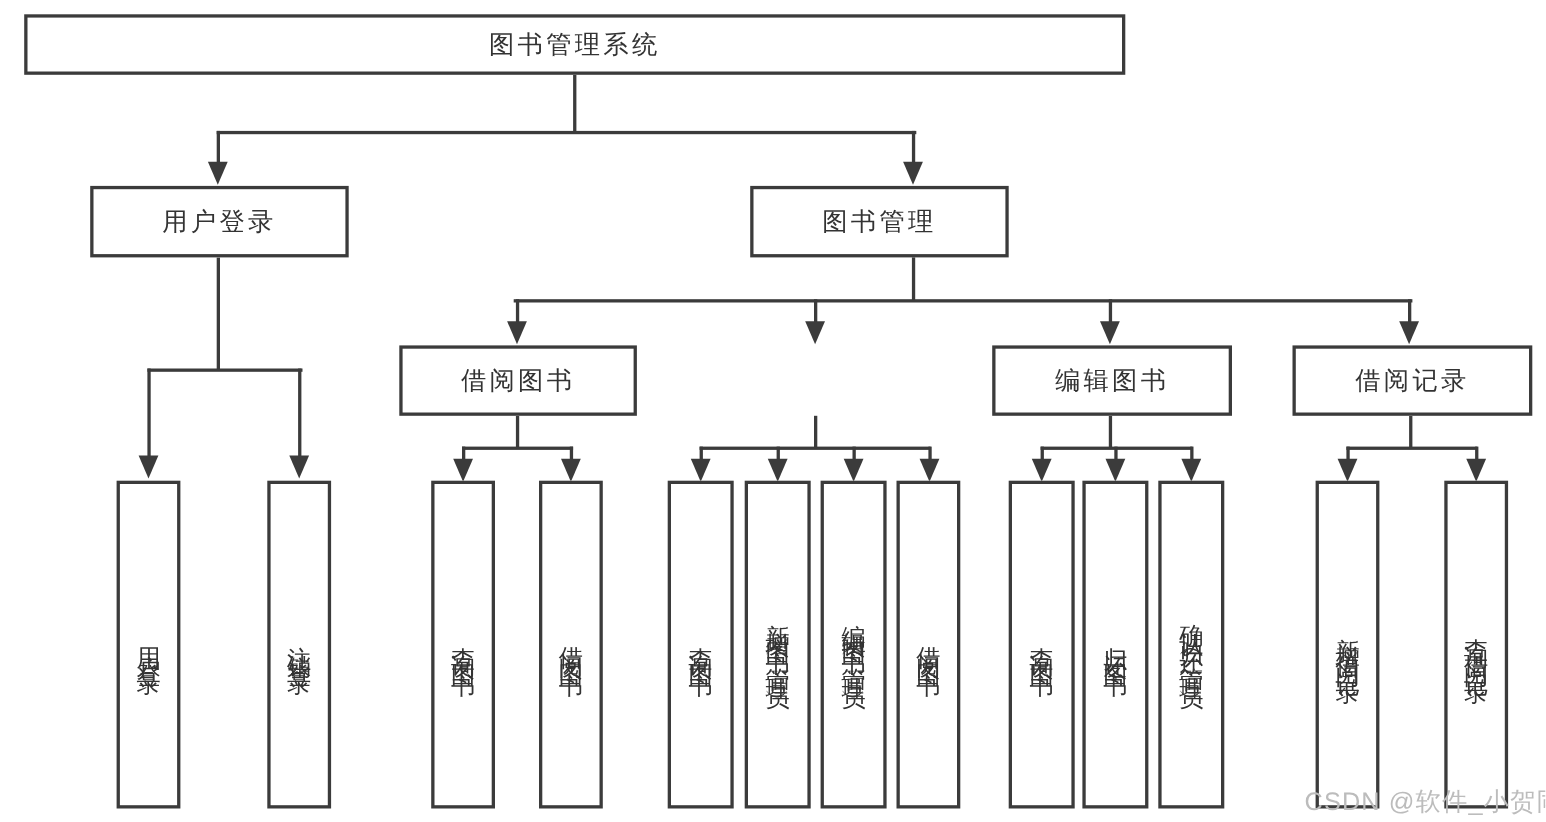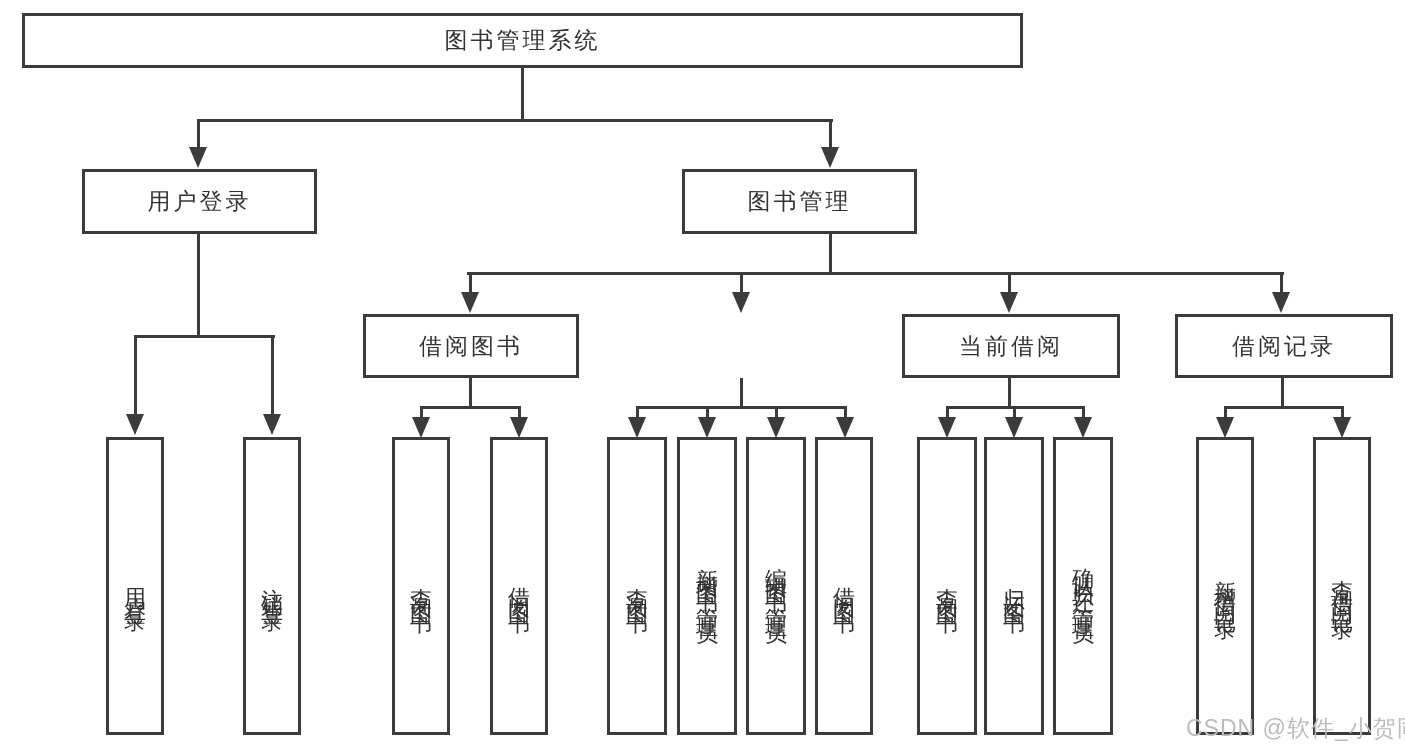--- a/index.html
+++ b/index.html
@@ -125,21 +125,21 @@
     <span class="hlabel">用户登录</span>
   </div>
   <div class="box" style="left:682px;top:169px;width:235px;height:65px;">
     <span class="hlabel">图书管理</span>
   </div>
 
   <div class="box" style="left:363px;top:314px;width:216px;height:64px;">
     <span class="hlabel">借阅图书</span>
   </div>
   <div class="box" style="left:902px;top:314px;width:218px;height:64px;">
-    <span class="hlabel">当前借阅</span>
+    <span class="hlabel">编辑图书</span>
   </div>
   <div class="box" style="left:1175px;top:314px;width:218px;height:64px;">
     <span class="hlabel">借阅记录</span>
   </div>
 
   <div class="box" style="left:106px;top:437px;width:58px;height:298px;">
     <span class="vlabel">用户登录</span>
   </div>
   <div class="box" style="left:243px;top:437px;width:58px;height:298px;">
     <span class="vlabel">注销登录</span>

